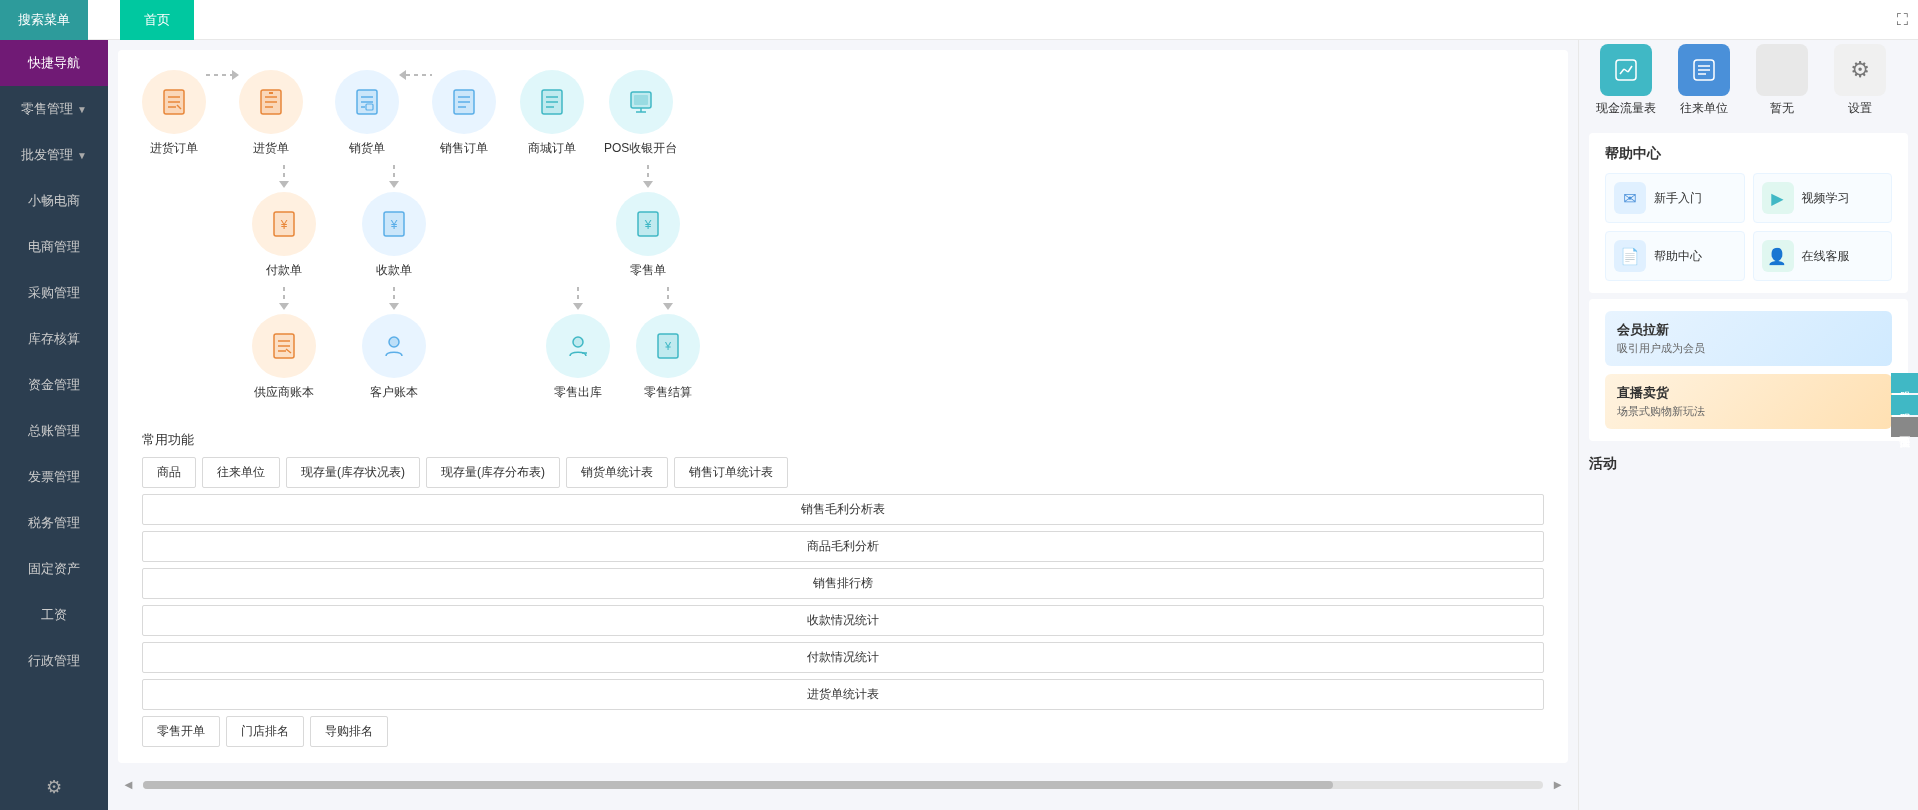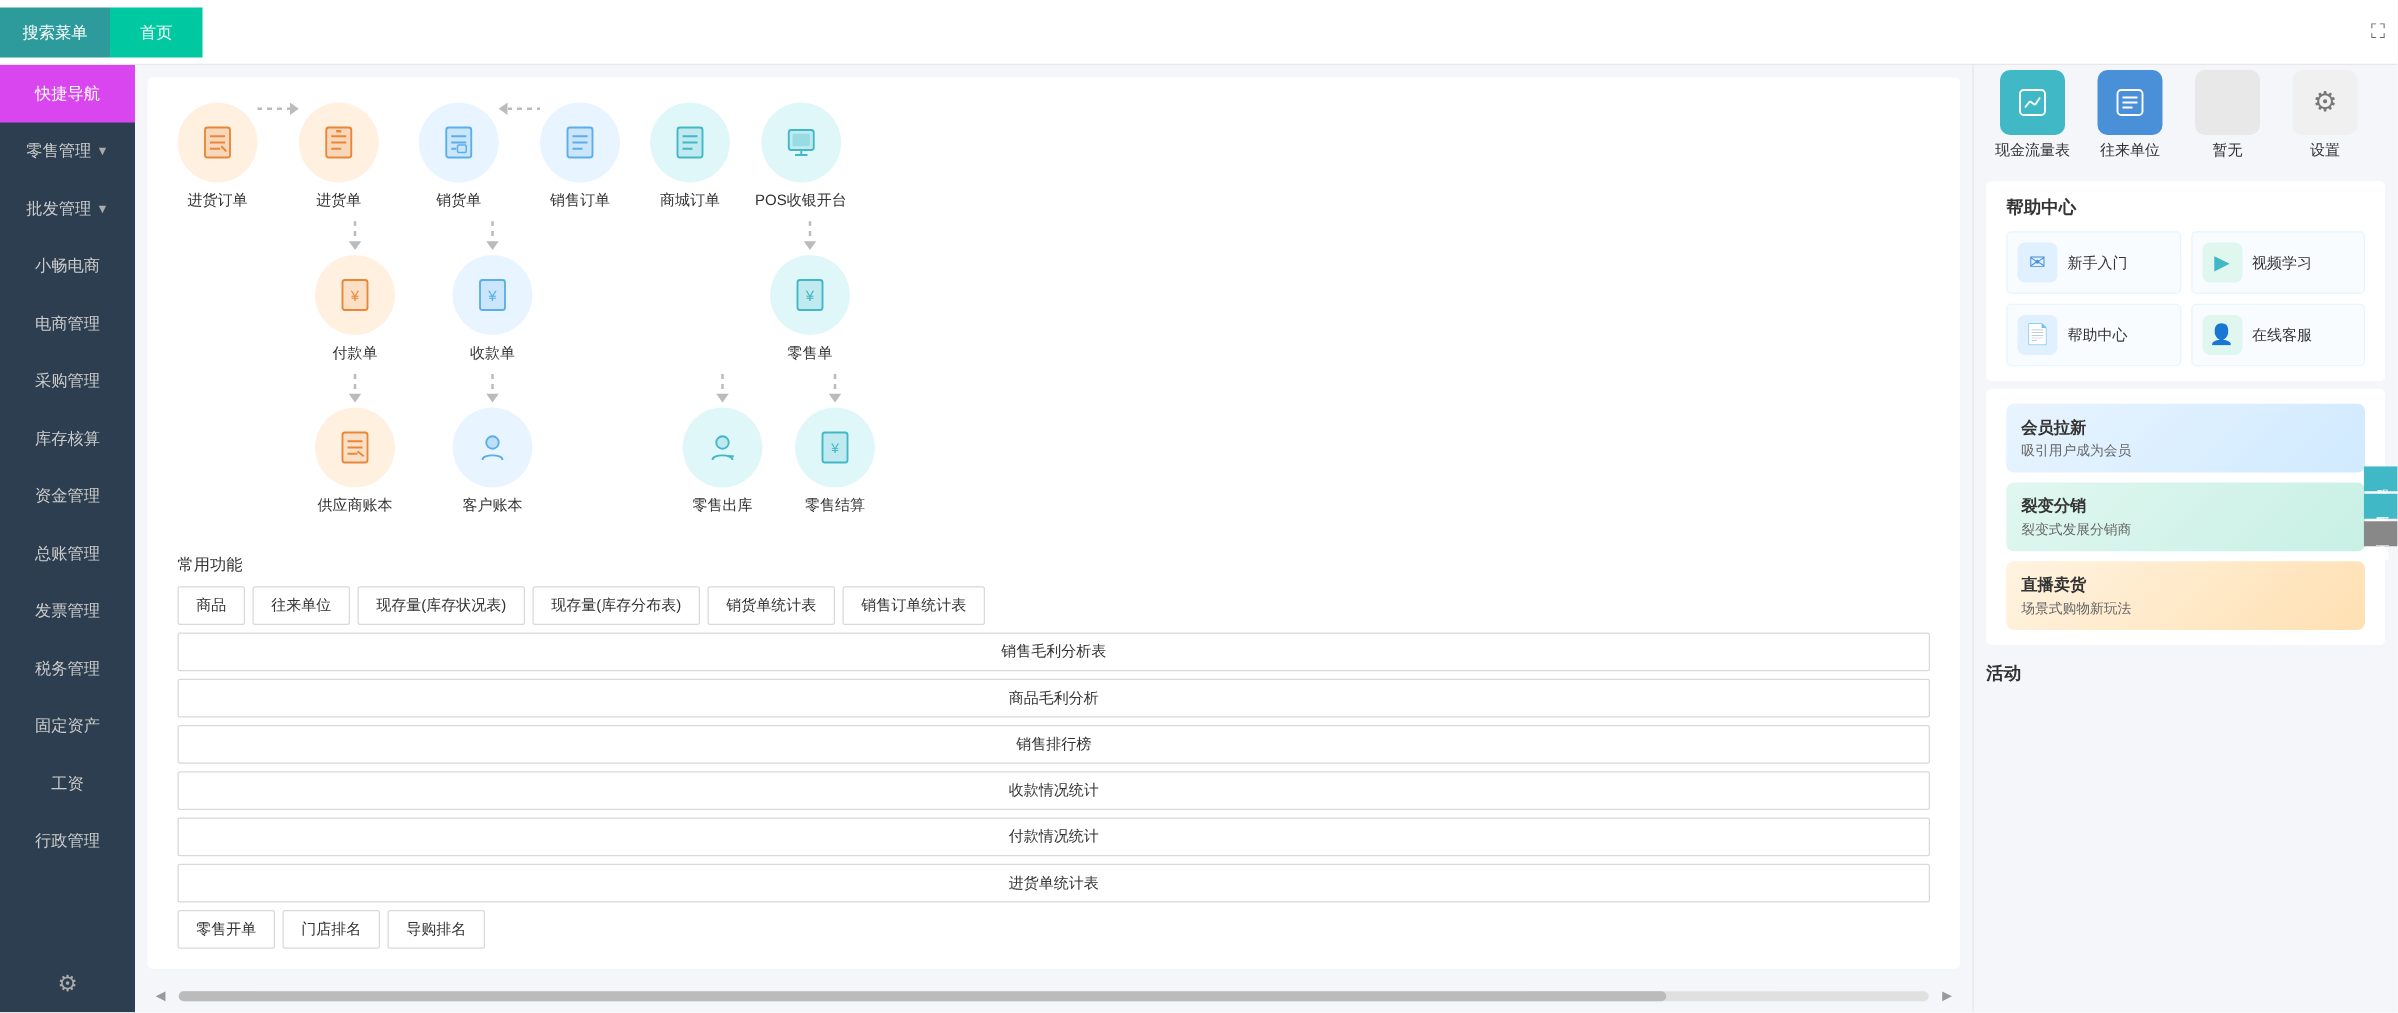--- a/index.html
+++ b/index.html
@@ -1,31 +1,31 @@
 <!DOCTYPE html>
 <html><head>
   <meta charset="utf-8">
   <style>
     * { box-sizing: border-box; margin: 0; padding: 0; }
     body { font-family: 'Microsoft YaHei', '微软雅黑', Arial, sans-serif; font-size: 13px; background: #f0f2f5; display: flex; flex-direction: column; height: 810px; overflow: hidden; }
 
     
-    .top-bar { display: flex; align-items: center; background: #fff; height: 52px; border-bottom: 1px solid #e8e8e8; flex-shrink: 0; }
+    .top-bar { display: flex; align-items: center; background: #fff; height: 40px; border-bottom: 1px solid #e8e8e8; flex-shrink: 0; gap: 32px; }
     .search-menu-btn { background: #2d9b9b; color: #fff; height: 40px; padding: 0 18px; border: none; cursor: pointer; font-size: 13px; white-space: nowrap; }
     .tab-active { background: #00c8a0; color: #fff; height: 40px; padding: 0 24px; border: none; cursor: pointer; font-size: 13px; }
     .top-bar-right { margin-left: auto; padding-right: 10px; }
     .fullscreen-btn { background: none; border: none; cursor: pointer; color: #666; font-size: 16px; }
 
     
     .main-layout { display: flex; flex: 1; overflow: hidden; }
 
     
     .sidebar { width: 108px; background: #2c3e50; color: #fff; display: flex; flex-direction: column; flex-shrink: 0; overflow-y: auto; }
     .sidebar-item { padding: 14px 0; text-align: center; cursor: pointer; font-size: 13px; color: #ccc; position: relative; display: flex; align-items: center; justify-content: center; gap: 4px; }
-    .sidebar-item.active { background: #d946ef; color: #fff; }
+    .sidebar-item.active { background: #701a75; color: #fff; }
     .sidebar-item .arrow { font-size: 10px; color: #aaa; }
     .sidebar-bottom { margin-top: auto; padding: 12px 0; text-align: center; cursor: pointer; }
     .sidebar-bottom .gear-icon { font-size: 18px; color: #aaa; }
 
     
     .content-area { flex: 1; display: flex; overflow: hidden; }
 
     
     .main-panel { flex: 1; background: #f5f6fa; overflow-y: auto; padding: 0; display: flex; flex-direction: column; }
 
@@ -469,24 +469,20 @@
           </div>
         </div>
       </div>
 
       <div class="section-box">
         <div class="marketing-grid">
           <div class="mkt-item">
             <div class="mkt-title">会员拉新</div>
             <div class="mkt-desc">吸引用户成为会员</div>
           </div>
-          <div class="mkt-item mkt-item-green">
-            <div class="mkt-title">裂变分销</div>
-            <div class="mkt-desc">裂变式发展分销商</div>
-          </div>
           <div class="mkt-item mkt-item-orange">
             <div class="mkt-title">直播卖货</div>
             <div class="mkt-desc">场景式购物新玩法</div>
           </div>
         </div>
       </div>
 
       <div style="padding:8px 10px 4px;font-size:14px;font-weight:bold;color:#333;">活动</div>
 
     </div>

